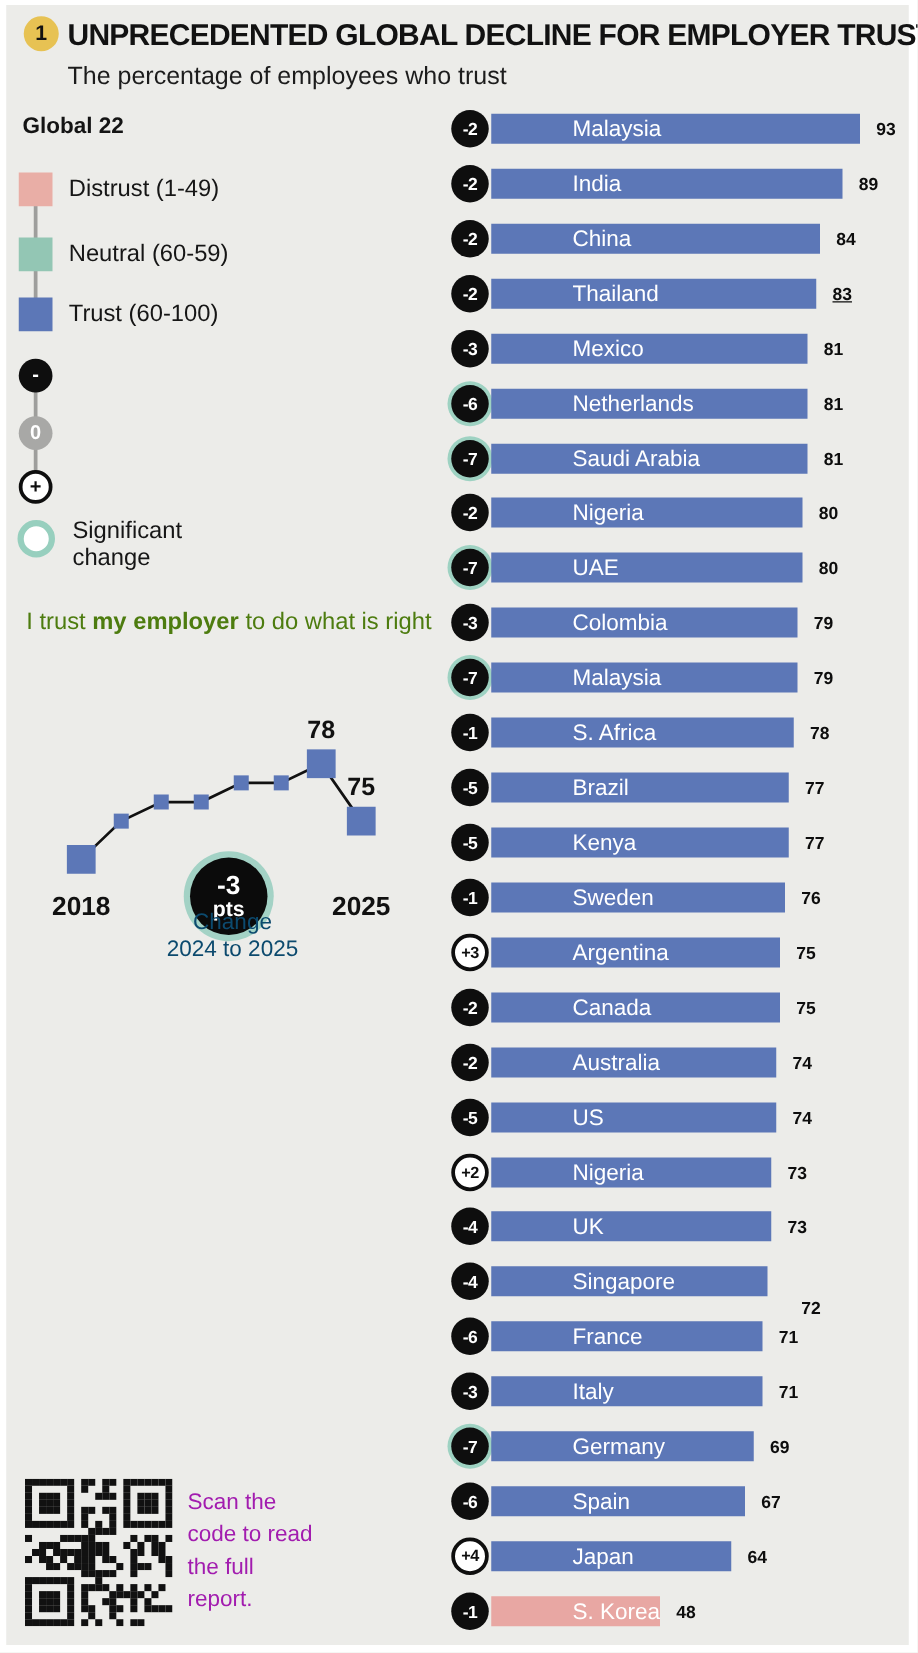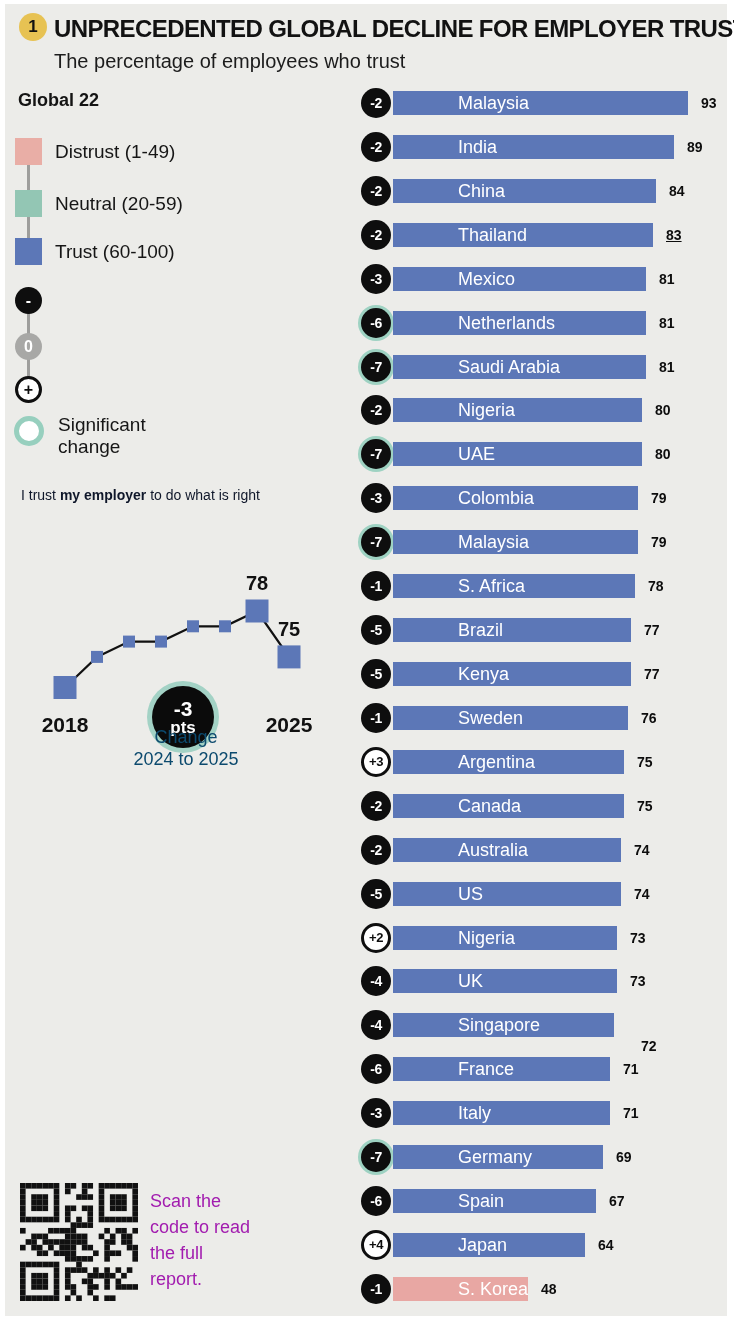--- a/index.html
+++ b/index.html
@@ -22,21 +22,21 @@
   .scale-label{font-size:19px;color:#161616;white-space:nowrap;}
   .change-connector{left:27px;top:298px;width:3px;height:82px;background:#9E9E9C;}
   .chg-item{left:15px;width:27px;height:27px;border-radius:50%;box-sizing:border-box;
     display:flex;align-items:center;justify-content:center;font-weight:bold;font-size:16px;}
   .chg-neg{background:#0E0E0E;color:#fff;}
   .chg-zero{background:#A8A8A6;color:#fff;}
   .chg-pos{background:#fff;color:#0E0E0E;border:3px solid #0E0E0E;}
   .sig-circle{left:14px;top:416px;width:30px;height:30px;border-radius:50%;box-sizing:border-box;
     background:#fff;border:5px solid #97CFBE;}
   .sig-label{left:58px;top:414px;width:100px;font-size:19px;line-height:22px;color:#161616;}
-  .statement{left:21px;top:487px;font-size:14px;color:#0f172a;white-space:nowrap;}
+  .statement{left:21px;top:487px;font-size:19px;color:#4d7c0f;white-space:nowrap;}
   .statement b{font-weight:bold;}
   
   .trend-svg{left:20px;top:555px;}
   .change-badge{left:152px;top:686px;width:62px;height:62px;border-radius:50%;background:#0B0B0B;
     box-shadow:0 0 0 5px #A3D2C5;display:flex;flex-direction:column;align-items:center;justify-content:center;color:#fff;}
   .change-badge .v{font-size:21px;font-weight:bold;line-height:21px;}
   .change-badge .u{font-size:17px;font-weight:bold;line-height:18px;}
   .badge-caption{left:121px;top:726px;width:130px;text-align:center;font-size:18px;line-height:22px;color:#0c4a6e;}
   
   .rows{left:355px;top:81px;width:375px;}
@@ -66,21 +66,21 @@
 
 <div class="abs global-label">Global 22</div>
 <div class="abs legend-connector"></div>
 <div id="scale-legend">
     <div class="abs scale-item" style="top: 138px;">
       <span class="scale-swatch" style="background: rgb(233, 174, 166);"></span>
       <span class="scale-label">Distrust (1-49)</span>
     </div>
     <div class="abs scale-item" style="top: 190px;">
       <span class="scale-swatch" style="background: rgb(147, 198, 180);"></span>
-      <span class="scale-label">Neutral (20-59)</span>
+      <span class="scale-label">Neutral (60-59)</span>
     </div>
     <div class="abs scale-item" style="top: 238px;">
       <span class="scale-swatch" style="background: rgb(92, 119, 183);"></span>
       <span class="scale-label">Trust (60-100)</span>
     </div>
   </div>
 <div class="abs change-connector"></div>
 <div id="change-legend">
     <div class="abs chg-item chg-neg" style="top: 287px;">-</div>
     <div class="abs chg-item chg-zero" style="top: 333px;">0</div>

